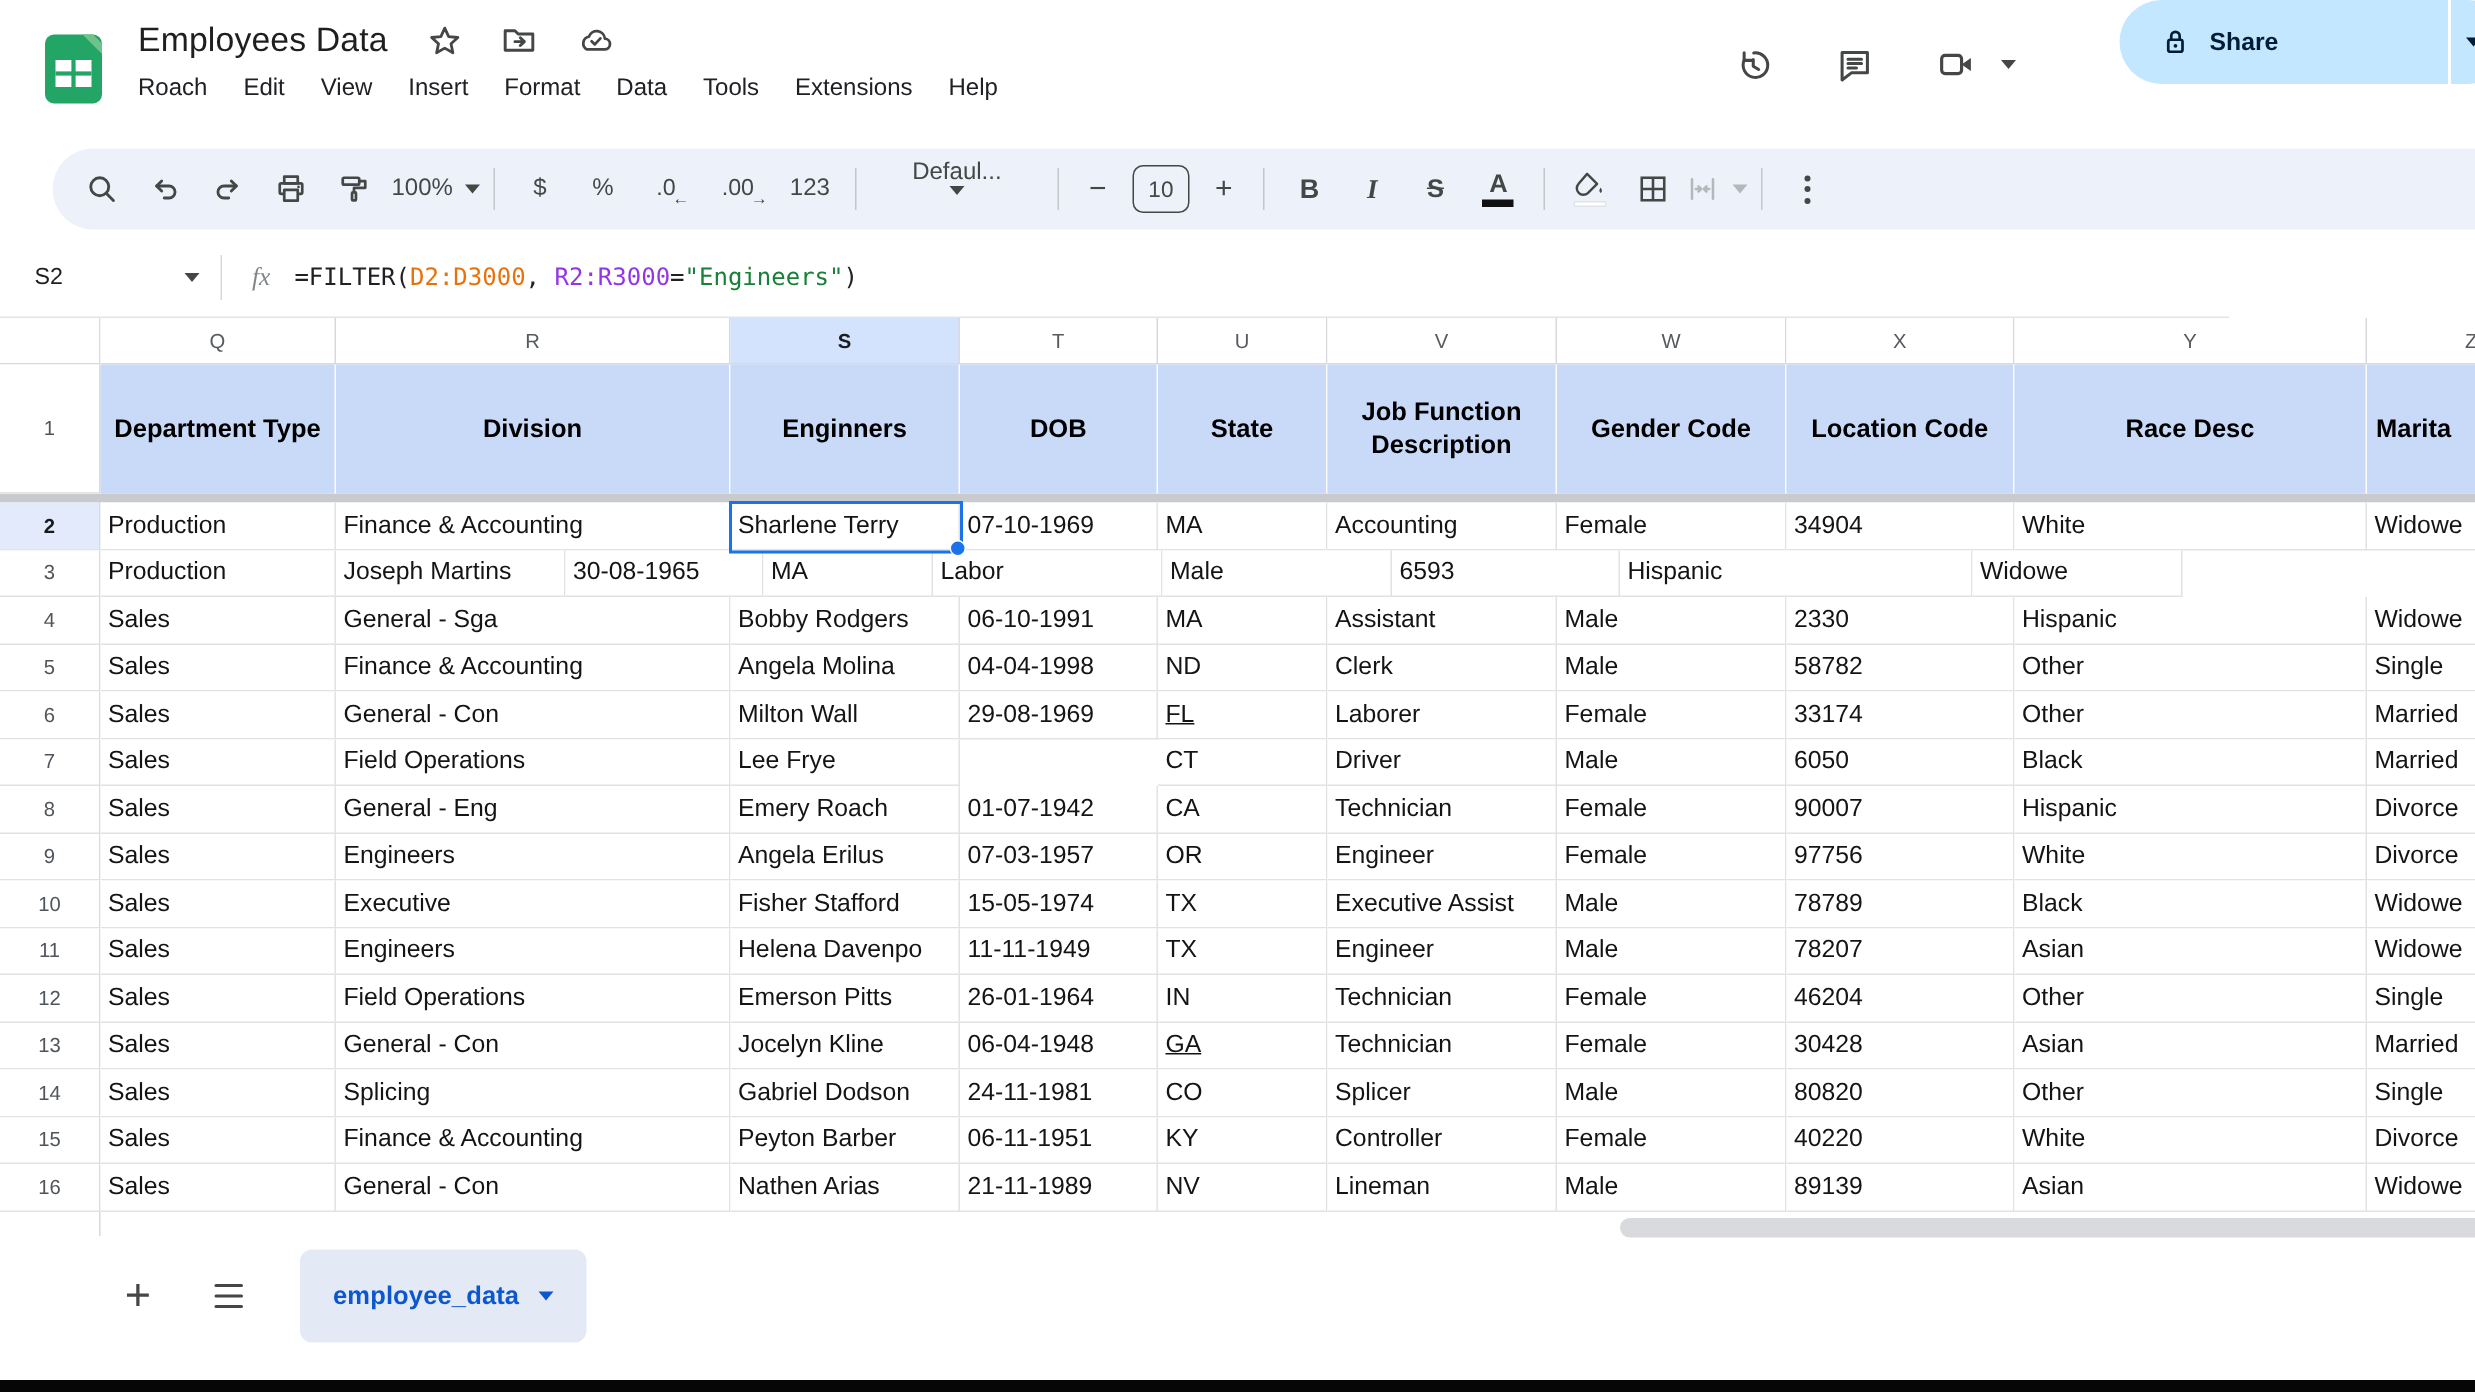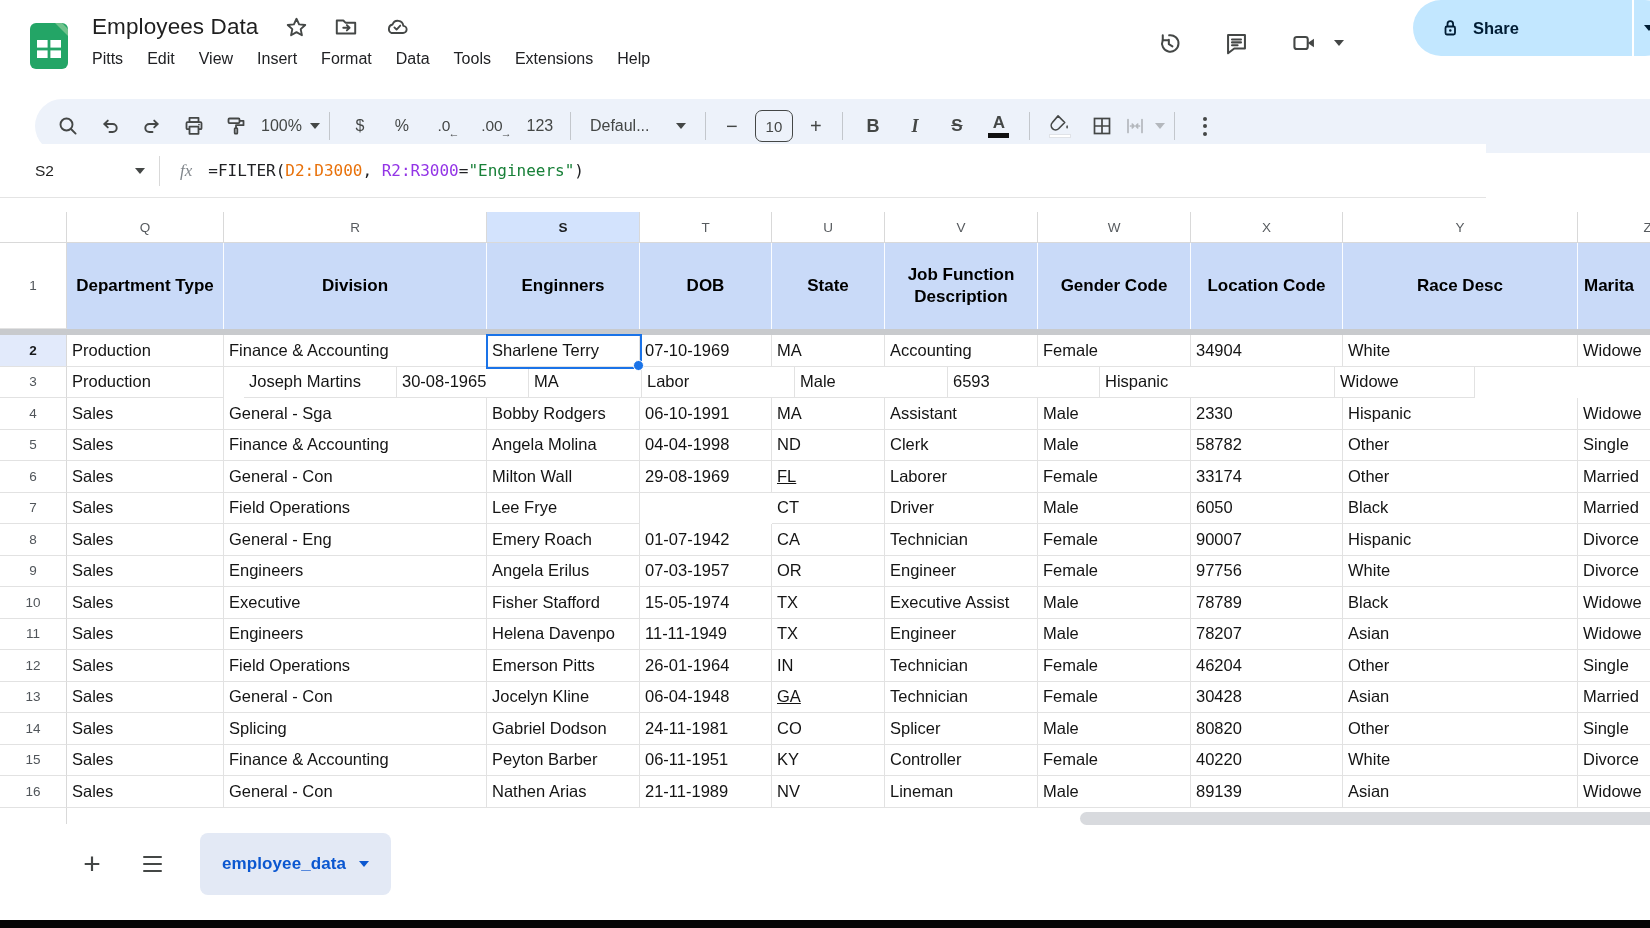--- a/index.html
+++ b/index.html
@@ -25,36 +25,36 @@
   .share-sep{position:absolute;left:219px;top:0;width:2px;height:56px;background:#fff;}
   .share-caret{position:absolute;left:231px;top:25px;border-top-color:#001d35;}
   
   .toolbar{position:absolute;left:35px;top:99px;width:1620px;height:54px;background:#edf2fa;border-radius:27px 0 0 27px;display:flex;align-items:center;padding-left:12px;box-sizing:border-box;color:#444746;}
   .tb-btn{height:40px;min-width:42px;border-radius:6px;display:flex;align-items:center;justify-content:center;color:#444746;flex:0 0 auto;}
   .tb-sep{width:1px;height:28px;background:#c3c7cc;margin:0 9px;flex:0 0 auto;}
   .tb-text{font-size:16px;font-weight:500;}
   .zoom-btn{min-width:56px;gap:8px;margin-left:4px;}
   .dec-wrap{position:relative;font-size:15.5px;font-weight:500;}
   .dec-arrow{position:absolute;font-size:11px;right:-9px;bottom:-4px;font-weight:400;}
-  .font-btn{min-width:96px;justify-content:space-between;padding:0 10px;}
+  .font-btn{min-width:96px;justify-content:flex-start;padding:0 10px;flex-direction:column;}
   .size-box{width:36px;height:30px;border:1.5px solid #444746;border-radius:7px;display:flex;align-items:center;justify-content:center;font-size:15px;margin:0 6px;}
   .pm{font-size:20px;font-weight:400;width:34px;text-align:center;}
   .b-ic{font-size:18px;font-weight:800;}
   .i-ic{font-size:18px;font-style:italic;font-weight:600;font-family:"Liberation Serif",serif;}
   .s-ic{font-size:17px;font-weight:600;text-decoration:line-through;}
   .a-ic{display:flex;flex-direction:column;align-items:center;line-height:1;}
   .a-ic .a-letter{font-size:17px;font-weight:700;}
   .a-ic .a-bar{width:21px;height:4.5px;background:#111;margin-top:2px;}
   .fill-ic{display:flex;flex-direction:column;align-items:center;}
   .fill-bar{width:22px;height:4.5px;background:#fff;border:1px solid #e0e3e8;box-sizing:border-box;margin-top:1px;}
   .dots{display:flex;flex-direction:column;gap:3.5px;align-items:center;}
   .dots i{width:4px;height:4px;border-radius:50%;background:#444746;}
   .merge-caret{border-top-color:#b4b8bd;margin-left:8px;}
   
-  .formula-bar{position:absolute;left:0;top:144px;width:1486px;height:54px;background:#fff;border-bottom:1px solid #e4e4e4;display:flex;align-items:center;box-sizing:border-box;padding-left:12px;}
+  .formula-bar{position:absolute;left:0;top:158px;width:1486px;height:54px;background:#fff;border-bottom:1px solid #e4e4e4;display:flex;align-items:center;box-sizing:border-box;}
   .name-box{width:100px;padding-left:23px;font-size:15.5px;color:#1f1f1f;}
   .name-caret{margin-right:14px;border-top-color:#444746;}
   .fb-sep{width:1px;height:30px;background:#d9d9d9;}
   .fx{font-style:italic;font-family:"Liberation Serif",serif;font-size:17px;color:#80868b;margin:0 16px 0 20px;}
   .formula{font-family:"DejaVu Sans Mono","Liberation Mono",monospace;font-size:16px;letter-spacing:0;}
   
   .grid{position:absolute;left:0;top:212px;width:1650px;overflow:hidden;}
   .colhead-row,.header-row,.data-row,.partial-row{display:flex;width:1718px;}
   .colhead-row{height:31px;}
   .corner{flex:0 0 67px;box-sizing:border-box;background:#fff;border-right:1px solid #d9d9d9;border-bottom:1px solid #d9d9d9;}
@@ -117,21 +117,21 @@
         </span>
         <span>
           <svg width="28" height="26" viewBox="0 0 24 24" fill="none" stroke="#444746" stroke-width="1.7" stroke-linejoin="round" stroke-linecap="round">
               <path d="M6.8 17.5 h10.6 a3.3 3.3 0 0 0 .4 -6.6 5.1 5.1 0 0 0 -9.9 -1.2 4.15 4.15 0 0 0 -1.1 7.8 z"></path>
               <path d="M9.6 12.4 l2 2 3.4 -3.7"></path>
             </svg>
         </span>
       </span>
     </div>
     <div class="menubar" id="menubar">
-        <div class="menu-item">Pitts</div>
+        <div class="menu-item">Roach</div>
         <div class="menu-item">Edit</div>
         <div class="menu-item">View</div>
         <div class="menu-item">Insert</div>
         <div class="menu-item">Format</div>
         <div class="menu-item">Data</div>
         <div class="menu-item">Tools</div>
         <div class="menu-item">Extensions</div>
         <div class="menu-item">Help</div>
       </div>
   </div>
@@ -320,21 +320,21 @@
       <div class="cell" style="flex: 0 0 113px;">MA</div>
       <div class="cell" style="flex: 0 0 153px;">Accounting</div>
       <div class="cell" style="flex: 0 0 153px;">Female</div>
       <div class="cell" style="flex: 0 0 152px;">34904</div>
       <div class="cell" style="flex: 0 0 235px;">White</div>
       <div class="cell" style="flex: 0 0 140px;">Widowe</div>
     </div>
     <div class="data-row">
       <div class="rowhead">3</div>
       <div class="cell" style="flex: 0 0 157px;">Production</div>
-      <div class="cell" style="flex: 0 0 153px; margin-left: 20px;">Joseph Martins</div>
+      <div class="cell" style="flex: 0 0 153px;">Joseph Martins</div>
       <div class="cell" style="flex: 0 0 132px;">30-08-1965</div>
       <div class="cell" style="flex: 0 0 113px;">MA</div>
       <div class="cell" style="flex: 0 0 153px;">Labor</div>
       <div class="cell" style="flex: 0 0 153px;">Male</div>
       <div class="cell" style="flex: 0 0 152px;">6593</div>
       <div class="cell" style="flex: 0 0 235px;">Hispanic</div>
       <div class="cell" style="flex: 0 0 140px;">Widowe</div>
     </div>
     <div class="data-row">
       <div class="rowhead">4</div>

